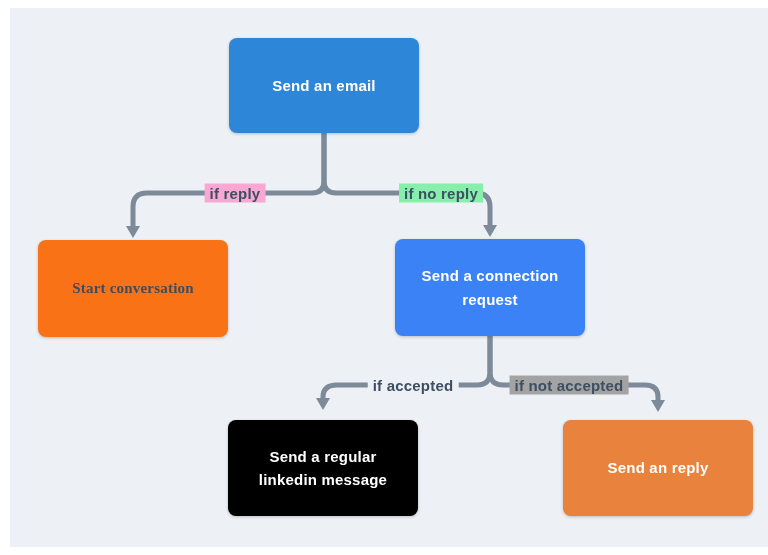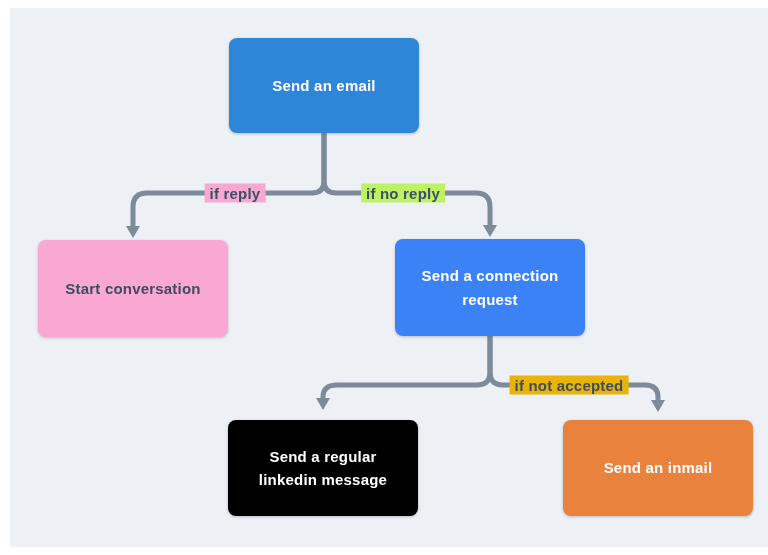--- a/index.html
+++ b/index.html
@@ -78,28 +78,29 @@
 
     <path d="M 490,336 V 372 Q 490,385 477,385 H 337 Q 323,385 323,397 V 398"></path>
     <polygon points="316,398 330,398 323,410"></polygon>
 
     <path d="M 490,336 V 372 Q 490,385 503,385 H 645 Q 658,385 658,397 V 400"></path>
     <polygon points="651,400 665,400 658,412"></polygon>
   </svg>
 
   <div class="node node-send-email" style="background: rgb(46, 134, 216); color: rgb(255, 255, 255);">Send an email</div>
 
-  <div class="node node-start-conversation" style="background: #f9a8d4; color: rgb(62, 76, 94);">Start conversation</div>
+  <div class="node node-start-conversation" style="background: #f97316; color: rgb(62, 76, 94); font-family: Liberation Serif, serif;">Start conversation</div>
 
   <div class="node node-connection-request" style="background: #3b82f6; color: rgb(255, 255, 255);">Send a connection request</div>
 
   <div class="node node-linkedin-message" style="background: #000000; color: rgb(255, 255, 255);">Send a regular linkedin message</div>
 
-  <div class="node node-send-inmail" style="background: rgb(232, 130, 61); color: rgb(255, 255, 255);">Send an inmail</div>
+  <div class="node node-send-inmail" style="background: rgb(232, 130, 61); color: rgb(255, 255, 255);">Send an reply</div>
 
   <div class="edge-label edge-label-1" style="background: #f9a8d4; color: rgb(61, 79, 99);">if reply</div>
 
-  <div class="edge-label edge-label-2" style="background: #bef264; color: rgb(61, 79, 99);">if no reply</div>
+  <div class="edge-label edge-label-2" style="background: #86efac; color: rgb(61, 79, 99); margin-left: 38px;">if no reply</div>
 
+  <div class="edge-label edge-label-3" style="background: rgb(237, 240, 244); color: rgb(61, 79, 99);">if accepted</div>
 
-  <div class="edge-label edge-label-4" style="background: #eab308; color: rgb(61, 79, 99);">if not accepted</div>
+  <div class="edge-label edge-label-4" style="background: #a3a3a3; color: rgb(61, 79, 99);">if not accepted</div>
 
 </div>
 
 </body></html>

